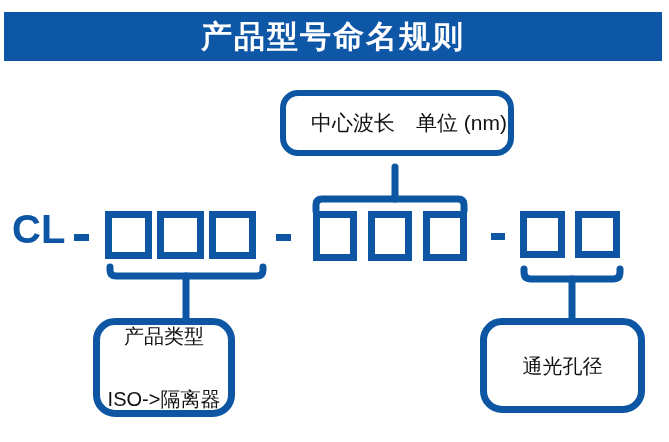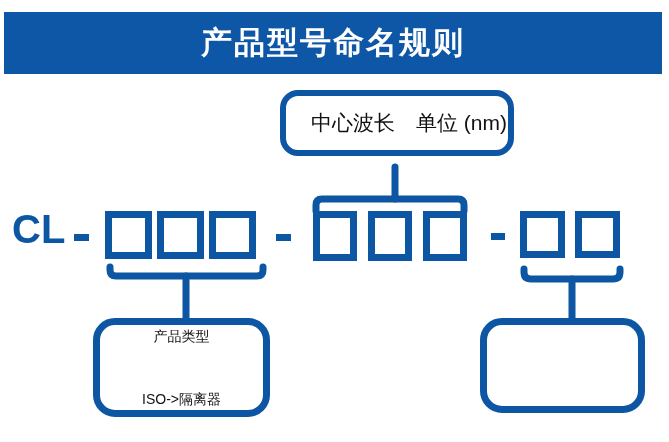--- a/index.html
+++ b/index.html
@@ -14,21 +14,21 @@
     font-family:"Liberation Sans","DejaVu Sans",sans-serif;
     background:#e8e8e8;
   }
   .canvas{
     position:relative;
     width:669px;height:442px;
     background:var(--bg);
     overflow:hidden;
   }
   .banner{
-    position:absolute;left:4px;top:12px;width:658px;height:62px;
+    position:absolute;left:4px;top:12px;width:658px;height:49px;
     background:var(--banner-bg);
     display:flex;align-items:center;justify-content:center;
   }
   .banner-title{
     color:var(--banner-text);
     font-size:31px;font-weight:bold;letter-spacing:2px;
   }
   .callout{
     position:absolute;
     background:var(--bg);
@@ -37,22 +37,22 @@
     display:flex;flex-direction:column;align-items:center;justify-content:center;
     color:var(--text);
     text-align:center;
   }
   .callout-top{
     left:280px;top:90px;width:234px;height:66px;
     font-size:21px;
     padding-left:24px;
   }
   .callout-bl{
-    left:93px;top:318px;width:177px;height:99px;
-    font-size:14px;line-height:27px;
+    left:93px;top:318px;width:142px;height:99px;
+    font-size:20px;line-height:27px;
     border-width:7px;border-radius:22px;gap:36px;
   }
   .callout-br{
     left:480px;top:318px;width:165px;height:95px;
     font-size:20px;line-height:28px;
     border-width:7px;border-radius:22px;
   }
   .model-prefix{
     position:absolute;left:12px;top:205px;height:48px;
     font-size:40px;font-weight:bold;color:var(--accent);
@@ -134,15 +134,16 @@
       <div class="digit-box"></div>
       <div class="digit-box"></div>
     </div>
 
   <div class="callout callout-bl">
     <span>产品类型</span>
     <span>ISO-&gt;隔离器</span>
   </div>
 
   <div class="callout callout-br">
+    <span>通光孔径</span>
   </div>
 
 </div>
 
 </body></html>

